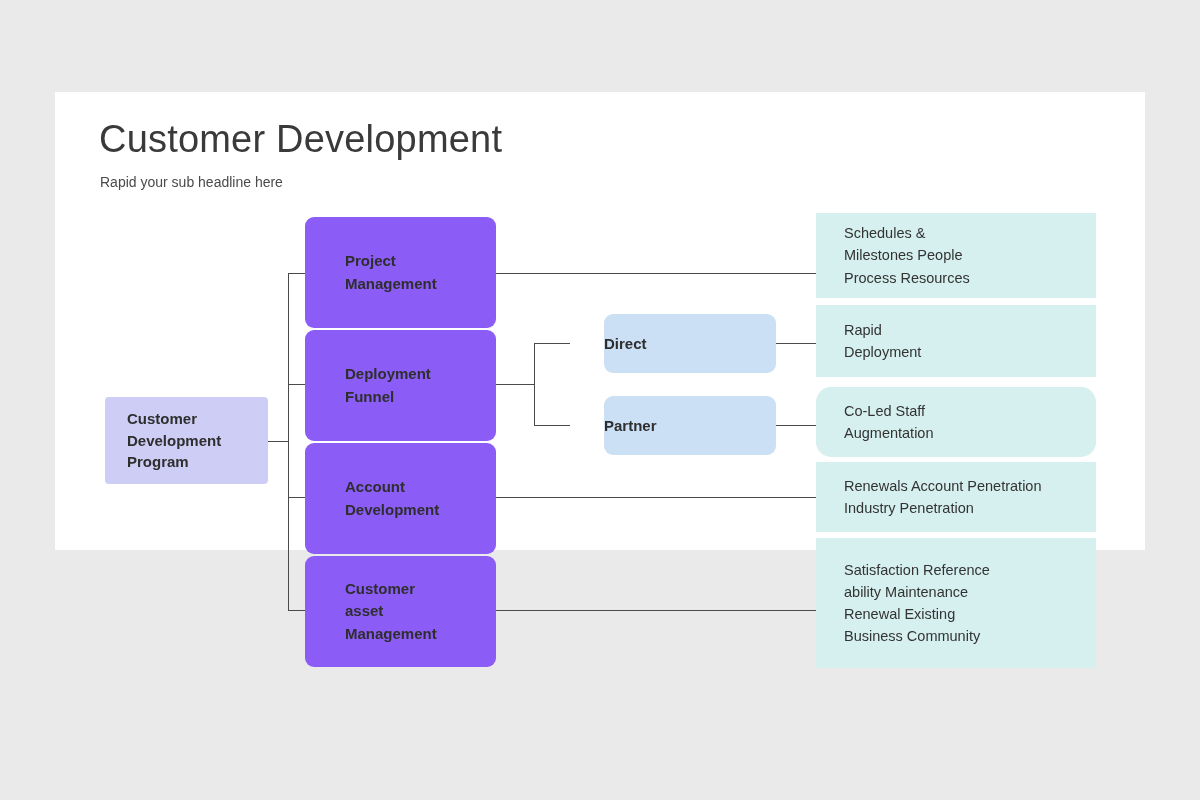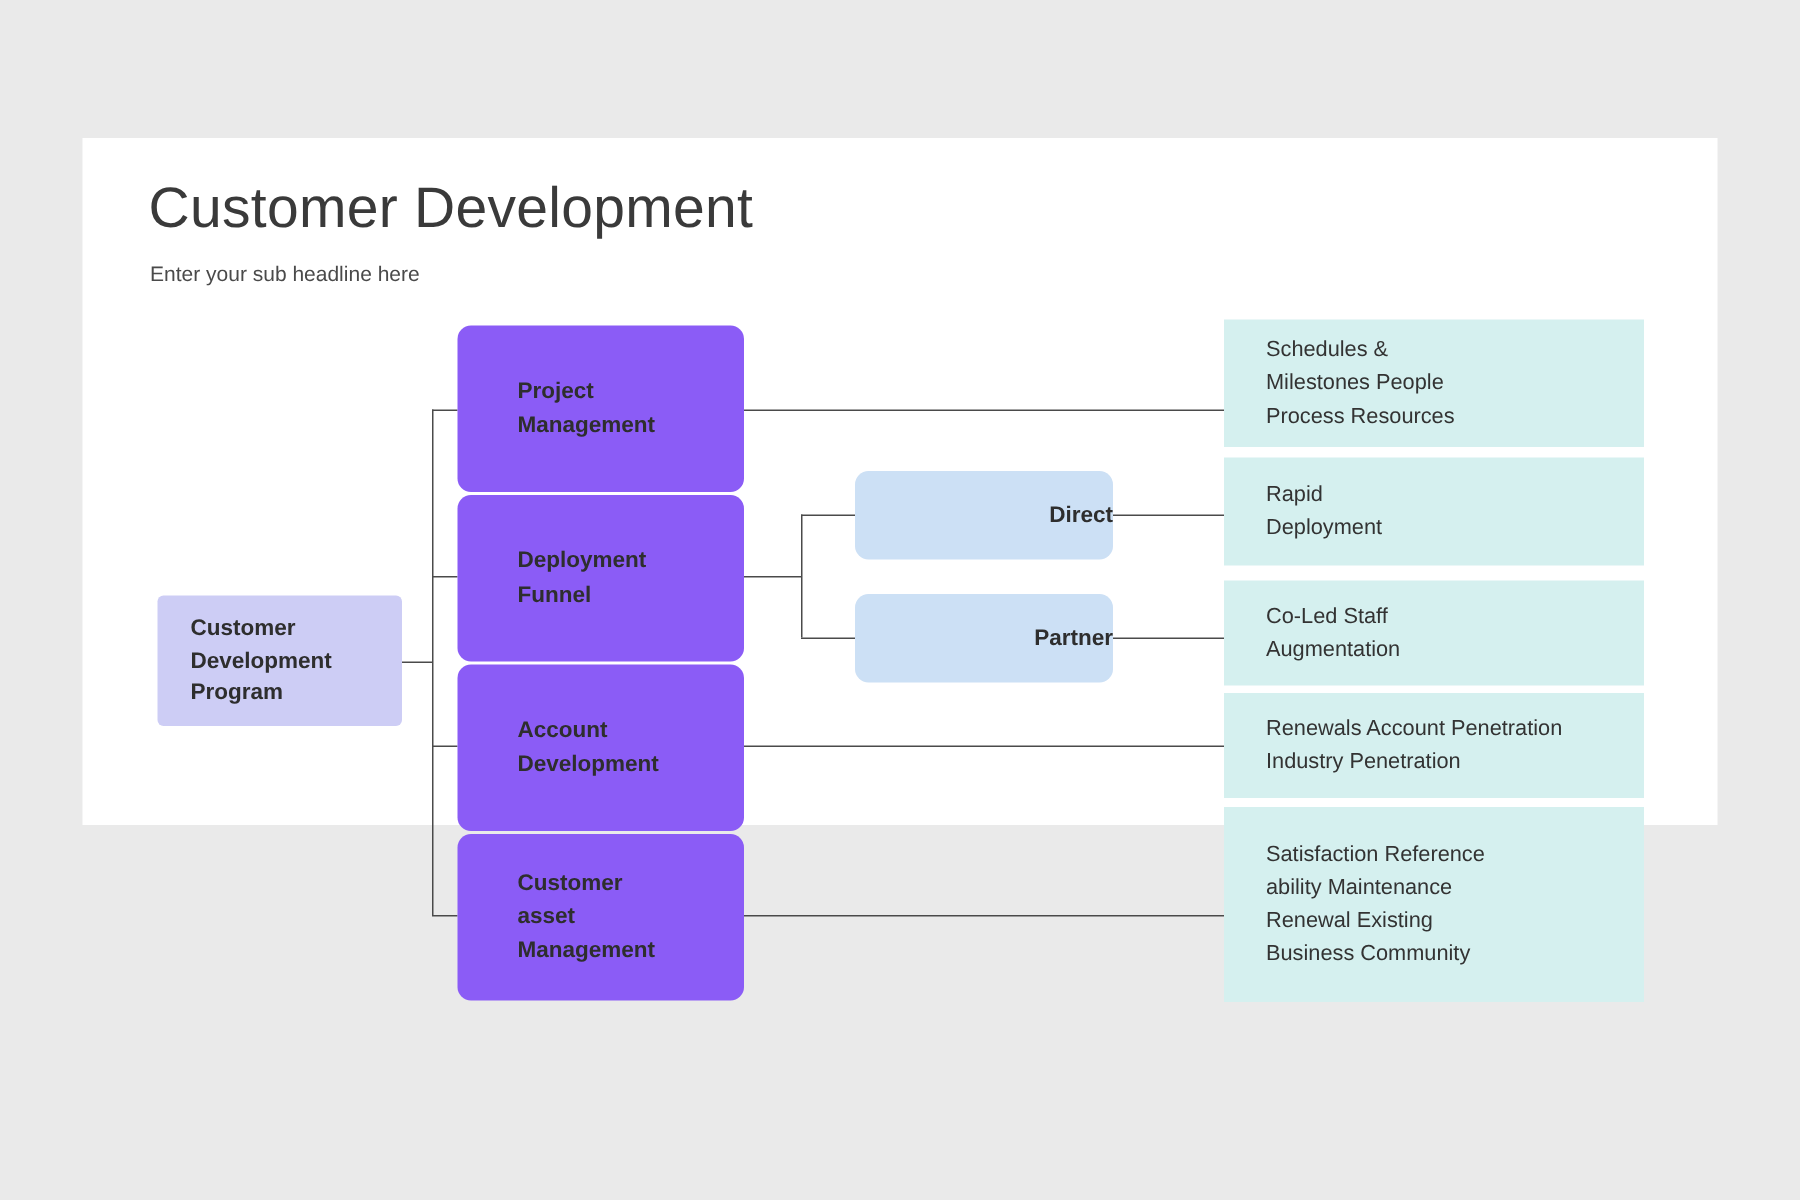--- a/index.html
+++ b/index.html
@@ -80,22 +80,23 @@
     font-size: 15px;
     line-height: 1.48;
     padding-left: 40px;
   }
 
   .node-sub {
     background: #cce0f5;
     border-radius: 9px;
     font-weight: bold;
     font-size: 15px;
-    justify-content: flex-end;
+    justify-content: flex-start;
     text-align: center;
+    margin-left: 34px;
   }
 
   .node-detail {
     background: #d5f0ef;
     border-radius: 0;
     font-weight: 400;
     font-size: 14.5px;
     line-height: 1.52;
     padding-left: 28px;
     color: #333333;
@@ -104,21 +105,21 @@
   .node-detail .txt,
   .node-branch .txt,
   .node-root .txt { white-space: pre-line; }
 </style>
 </head>
 <body>
 
 <div id="slide-card">
 
   <div id="page-title">Customer Development</div>
-  <div id="page-subtitle">Enter your sub headline here</div>
+  <div id="page-subtitle">Rapid your sub headline here</div>
 
   <div id="diagram">
 
     <div class="conn conn-h" style="left:213px; top:349px; width:20px;"></div>
     <div class="conn conn-v" style="left:233px; top:181px; height:337px;"></div>
 
     <div class="conn conn-h" style="left:233px; top:181px; width:17px;"></div>
     <div class="conn conn-h" style="left:233px; top:292px; width:17px;"></div>
     <div class="conn conn-h" style="left:233px; top:405px; width:17px;"></div>
     <div class="conn conn-h" style="left:233px; top:518px; width:17px;"></div>
@@ -176,21 +177,21 @@
       <span class="txt">Schedules &amp;
 Milestones People
 Process Resources</span>
     </div>
 
     <div class="node node-detail" style="left:761px; top:213px; width:280px; height:72px;">
       <span class="txt">Rapid
 Deployment</span>
     </div>
 
-    <div class="node node-detail" style="left:761px; top:295px; width:280px; height:70px;">
+    <div class="node node-detail" style="left:761px; top:295px; width:280px; height:70px;border-radius:15px;">
       <span class="txt">Co-Led Staff
 Augmentation</span>
     </div>
 
     <div class="node node-detail" style="left:761px; top:370px; width:280px; height:70px;">
       <span class="txt">Renewals Account Penetration
 Industry Penetration</span>
     </div>
 
     <div class="node node-detail" style="left:761px; top:446px; width:280px; height:130px;">

